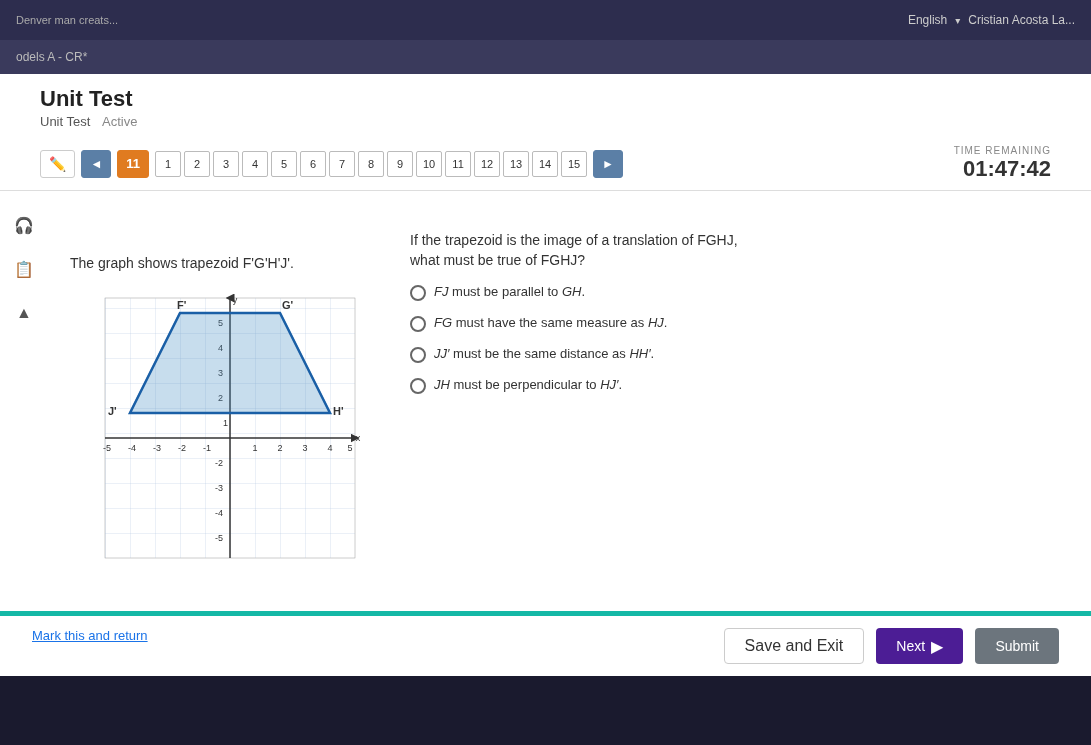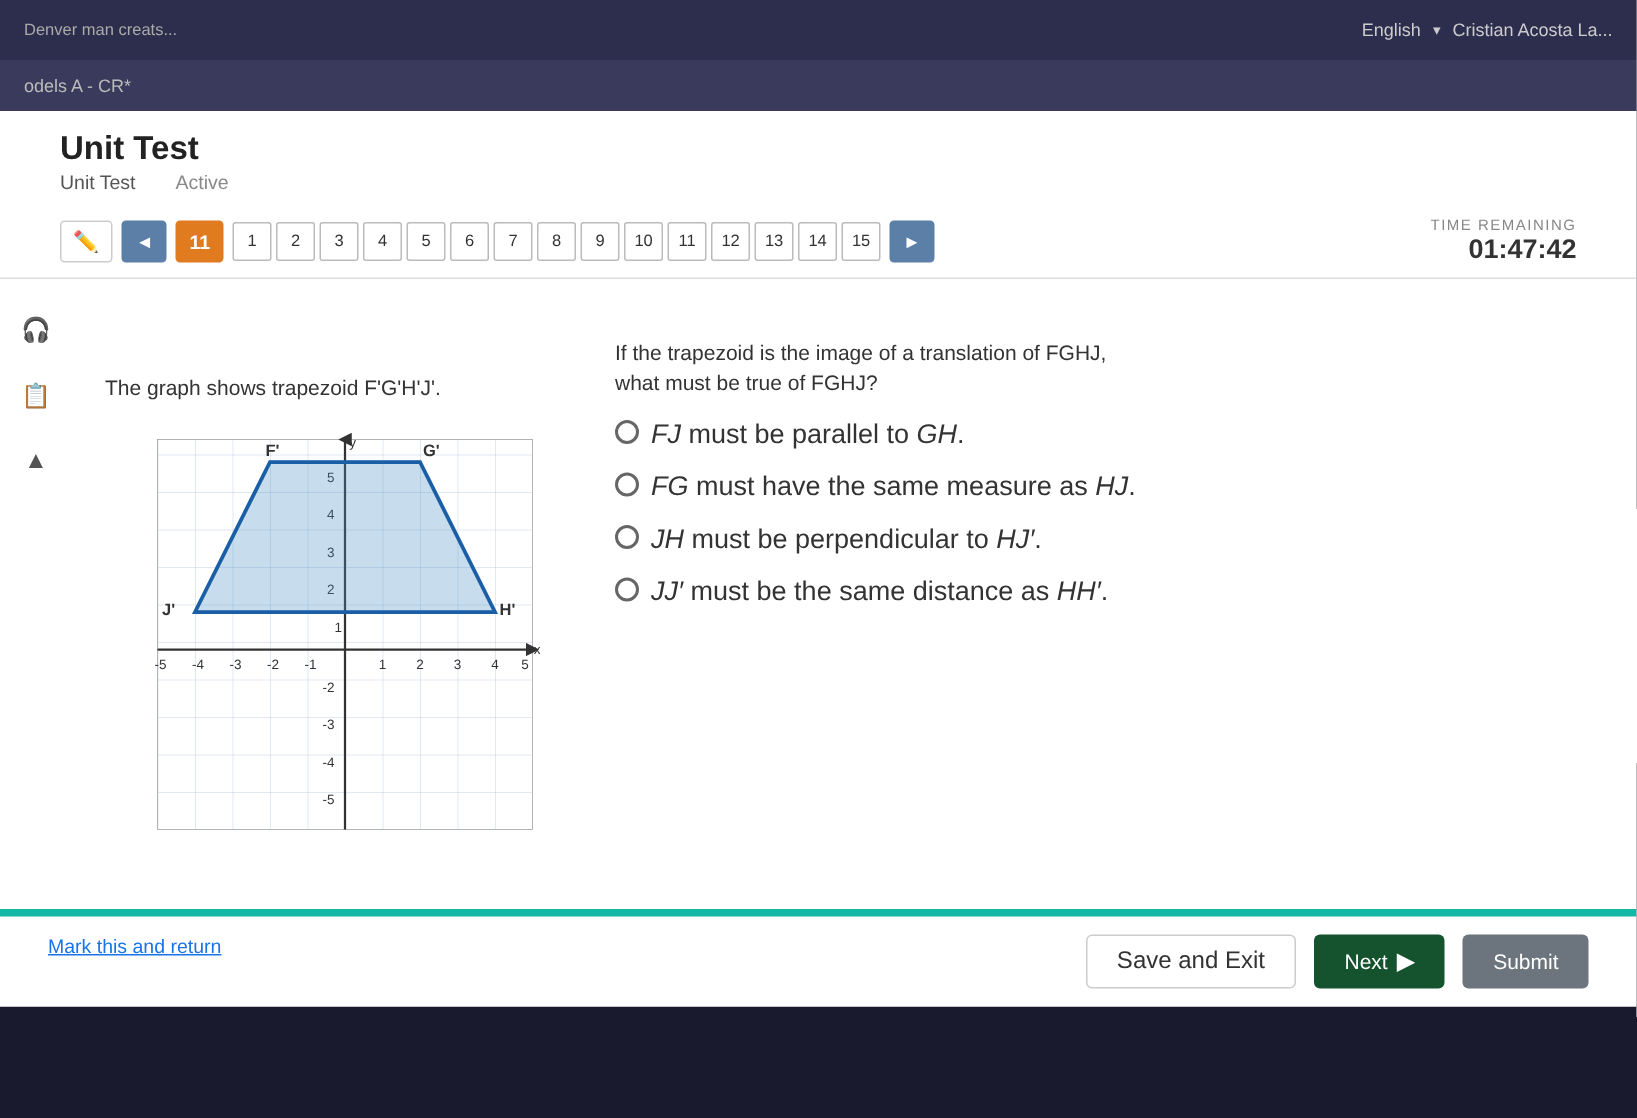--- a/index.html
+++ b/index.html
@@ -52,21 +52,21 @@
       color: #222;
       margin-bottom: 2px;
     }
     .breadcrumb-row {
       font-size: 13px;
       color: #555;
       margin-bottom: 8px;
     }
     .breadcrumb-active {
       color: #888;
-      margin-left: 23px;
+      margin-left: 8px;
     }
     .toolbar-row {
       display: flex;
       align-items: center;
       gap: 6px;
       padding: 8px 0 8px 0;
     }
     .toolbar-btn {
       background: #fff;
       border: 1px solid #ccc;
@@ -102,21 +102,21 @@
       margin-left: auto;
       text-align: right;
     }
     .time-label {
       font-size: 10px;
       color: #888;
       letter-spacing: 1px;
       text-transform: uppercase;
     }
     .time-value {
-      font-size: 18px;
+      font-size: 22px;
       font-weight: bold;
       color: #333;
     }
     .question-area {
       background: #fff;
       margin: 0 0 0 0;
       padding: 20px 40px;
       display: flex;
       gap: 30px;
       min-height: 420px;
@@ -172,21 +172,21 @@
     }
     .choices-list {
       list-style: none;
       margin-top: 10px;
     }
     .choice-item {
       display: flex;
       align-items: flex-start;
       gap: 8px;
       margin-bottom: 14px;
-      font-size: 18px;
+      font-size: 13px;
       color: #333;
       cursor: pointer;
     }
     .choice-radio {
       width: 16px;
       height: 16px;
       border-radius: 50%;
       border: 2px solid #666;
       flex-shrink: 0;
       margin-top: 1px;
@@ -214,21 +214,21 @@
     .btn-save {
       background: #fff;
       border: 1px solid #ccc;
       border-radius: 4px;
       padding: 8px 20px;
       font-size: 16px;
       color: #333;
       cursor: pointer;
     }
     .btn-next {
-      background: #14532d;
+      background: #4c1d95;
       border: none;
       border-radius: 4px;
       padding: 8px 20px;
       font-size: 14px;
       color: #fff;
       cursor: pointer;
       display: flex;
       align-items: center;
       gap: 6px;
     }
@@ -402,27 +402,27 @@
         </li>
         <li class="choice-item">
           <div class="choice-radio"></div>
           <span>
             <span class="italic">FG</span> must have the same measure as <span class="italic">HJ</span>.
           </span>
         </li>
         <li class="choice-item">
           <div class="choice-radio"></div>
           <span>
-            <span class="italic">JH</span> must be perpendicular to <span class="italic">HJ′</span>.
+            <span class="italic">JJ′</span> must be the same distance as <span class="italic">HH′</span>.
           </span>
         </li>
         <li class="choice-item">
           <div class="choice-radio"></div>
           <span>
-            <span class="italic">JJ′</span> must be the same distance as <span class="italic">HH′</span>.
+            <span class="italic">JH</span> must be perpendicular to <span class="italic">HJ′</span>.
           </span>
         </li>
       </ul>
     </div>
   </div>
 
   <div class="footer-bar">
     <a class="mark-link">Mark this and return</a>
     <div class="footer-buttons">
       <button class="btn-save">Save and Exit</button>

